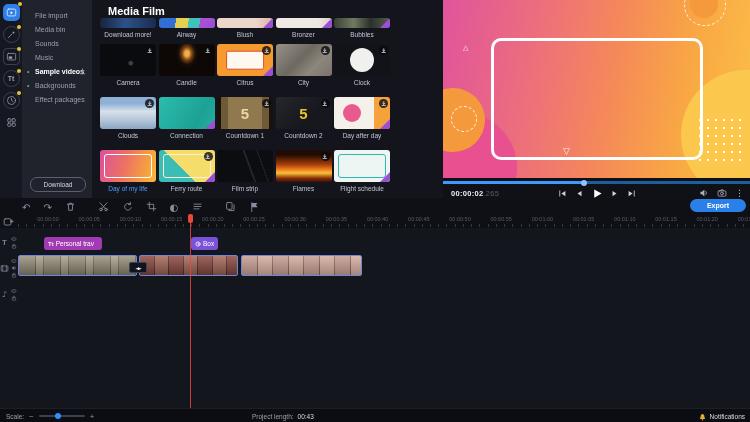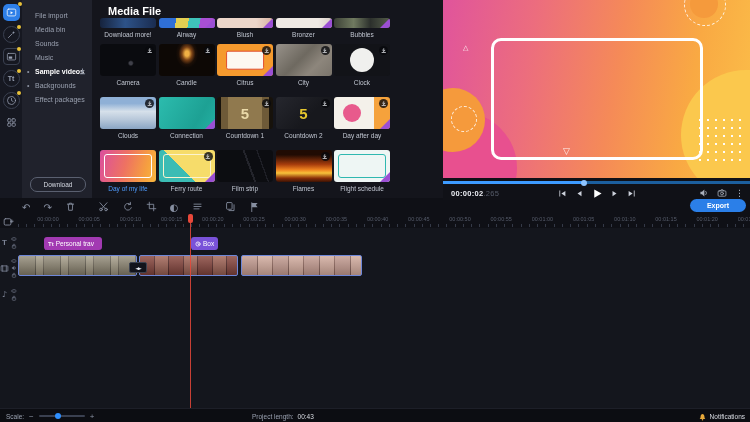--- a/index.html
+++ b/index.html
@@ -210,21 +210,21 @@
           <span>Backgrounds</span>
         </div>
         <div class="menu-item">
           <span>Effect packages</span>
         </div>
       </div>
     <div class="download-btn">Download</div>
   </div>
 
   <div class="media">
-    <div class="media-title">Media File</div>
+    <div class="media-title">Media Film</div>
     <div class="media-grid" id="media-grid">
         <div class="cell cut">
           <div class="thumb" style="background: linear-gradient(90deg, rgb(22, 35, 61), rgb(45, 82, 136) 45%, rgb(26, 44, 80));"></div>
           <div class="lbl">Download more!</div>
         </div>
         <div class="cell cut">
           <div class="thumb" style="background: linear-gradient(100deg, rgb(47, 111, 214) 0px, rgb(47, 111, 214) 30%, rgb(227, 207, 82) 30%, rgb(227, 207, 82) 52%, rgb(63, 194, 186) 52%, rgb(63, 194, 186) 72%, rgb(168, 79, 212) 72%);">
             <div class="ribbon"></div>
           </div>
           <div class="lbl">Airway</div>

